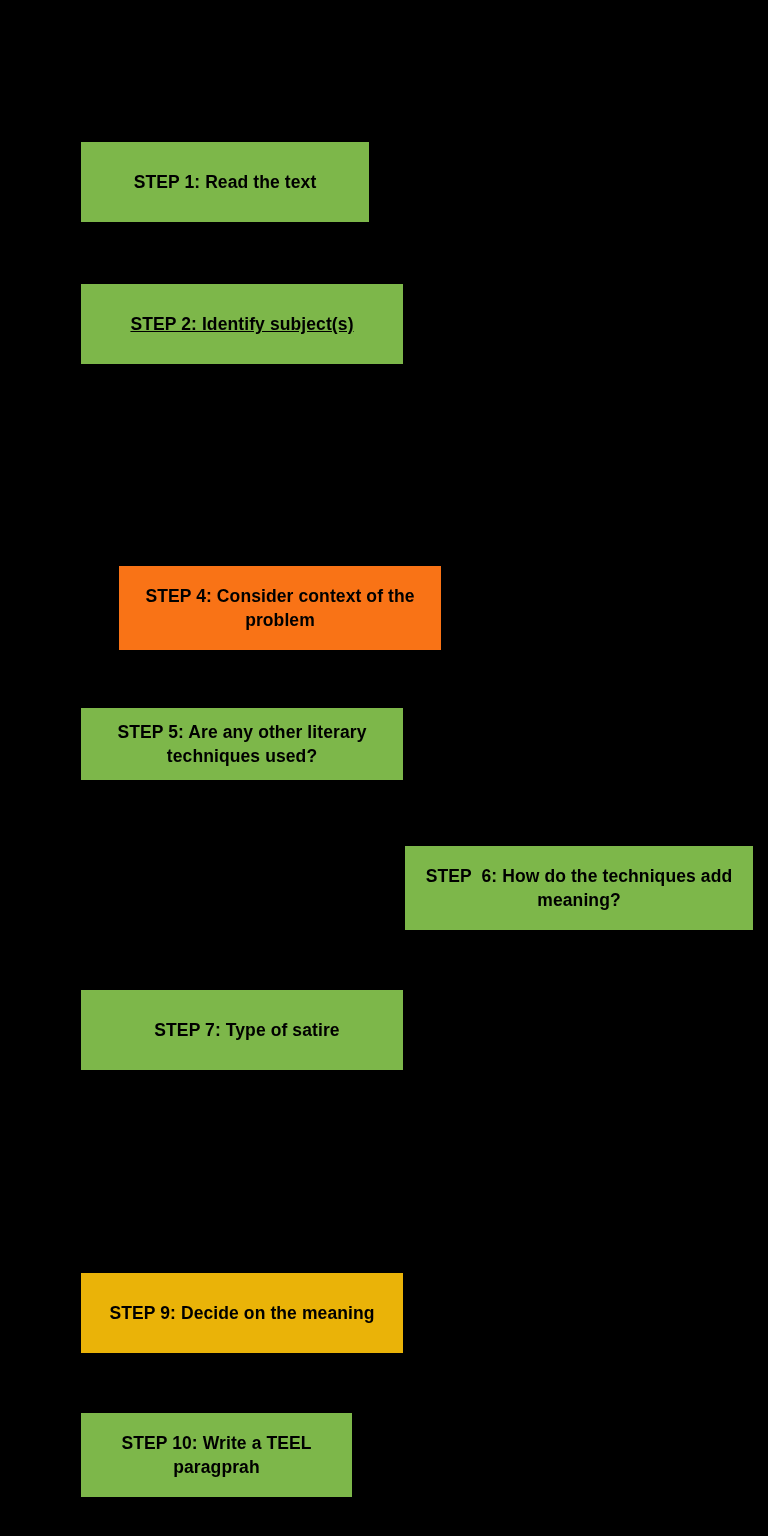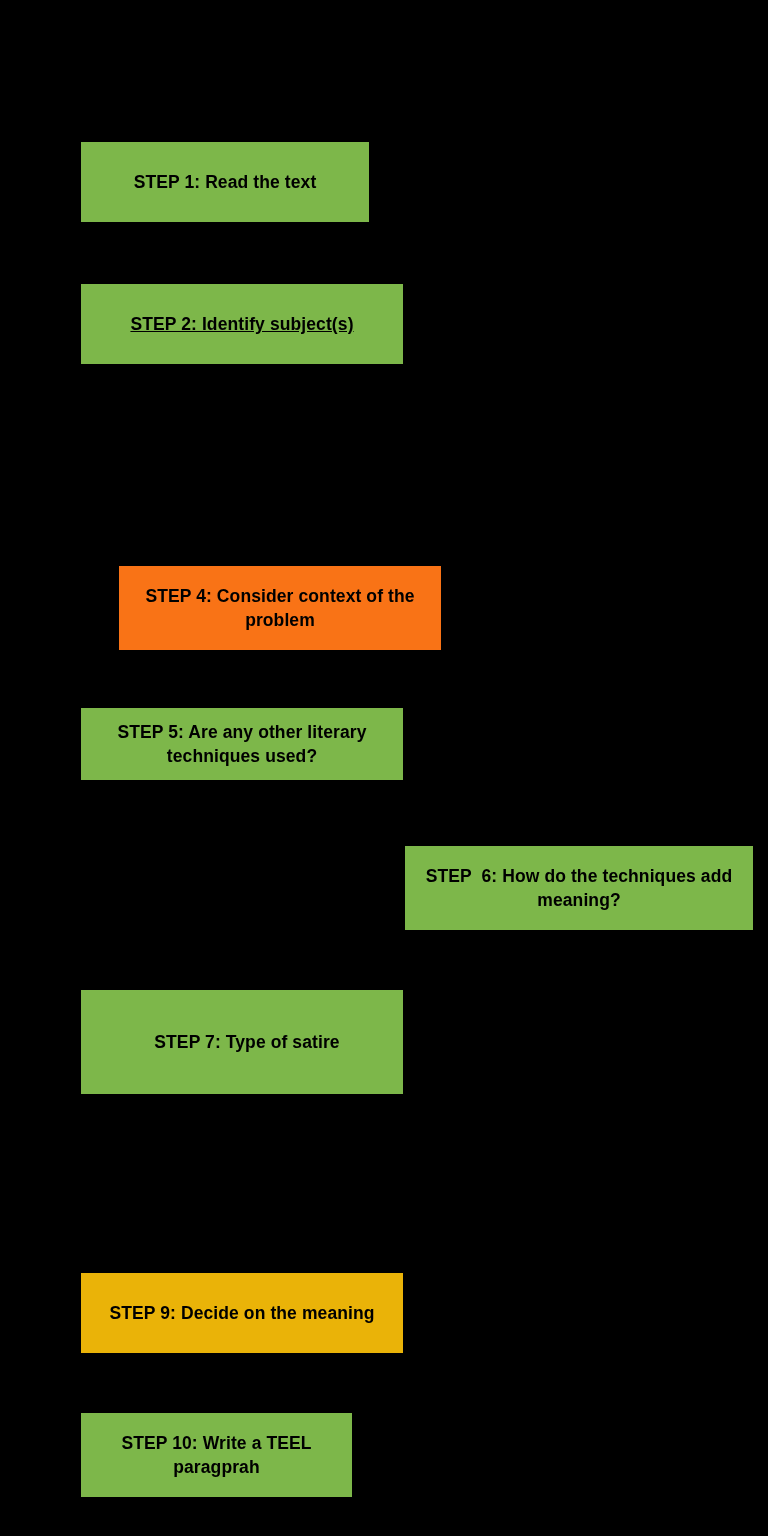--- a/index.html
+++ b/index.html
@@ -55,21 +55,21 @@
     </div>
     <div class="step-box" style="left: 81px; top: 566px; width: 322px; height: 84px; background: #f97316; margin-left: 38px;">
       <span class="step-label" style="color: rgb(0, 0, 0);">STEP 4: Consider context of the problem</span>
     </div>
     <div class="step-box" style="left: 81px; top: 708px; width: 322px; height: 72px; background: rgb(125, 183, 74);">
       <span class="step-label" style="color: rgb(0, 0, 0);">STEP 5: Are any other literary techniques used?</span>
     </div>
     <div class="step-box" style="left: 405px; top: 846px; width: 348px; height: 84px; background: rgb(125, 183, 74);">
       <span class="step-label" style="color: rgb(0, 0, 0);">STEP  6: How do the techniques add meaning?</span>
     </div>
-    <div class="step-box" style="left: 81px; top: 990px; width: 322px; height: 104px; background: rgb(125, 183, 74); padding-left: 20px;">
+    <div class="step-box" style="left: 81px; top: 990px; width: 322px; height: 80px; background: rgb(125, 183, 74); padding-left: 20px;">
       <span class="step-label" style="color: rgb(0, 0, 0);">STEP 7: Type of satire</span>
     </div>
     <div class="step-box" style="left: 81px; top: 1273px; width: 322px; height: 80px; background: #eab308;">
       <span class="step-label" style="color: rgb(0, 0, 0);">STEP 9: Decide on the meaning</span>
     </div>
     <div class="step-box" style="left: 81px; top: 1413px; width: 271px; height: 84px; background: rgb(125, 183, 74);">
       <span class="step-label" style="color: rgb(0, 0, 0);">STEP 10: Write a TEEL paragprah</span>
     </div>
   </div>
 

